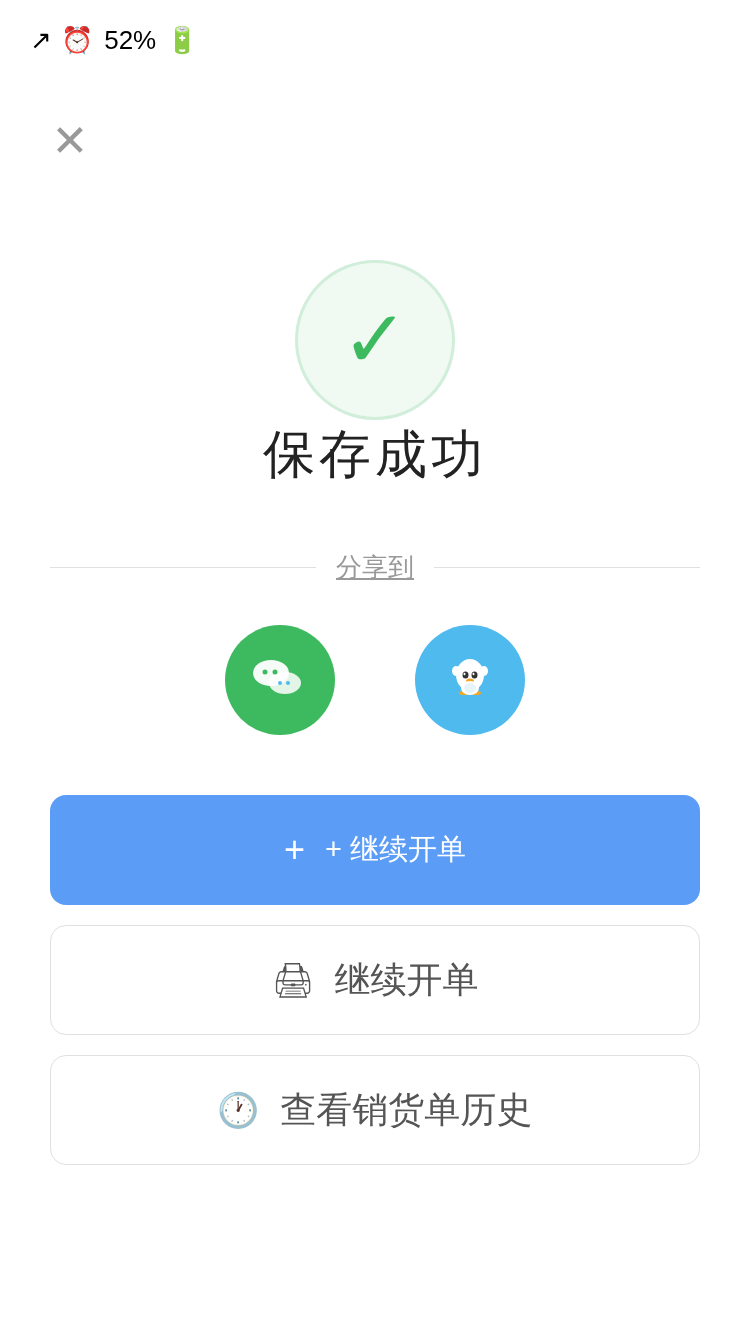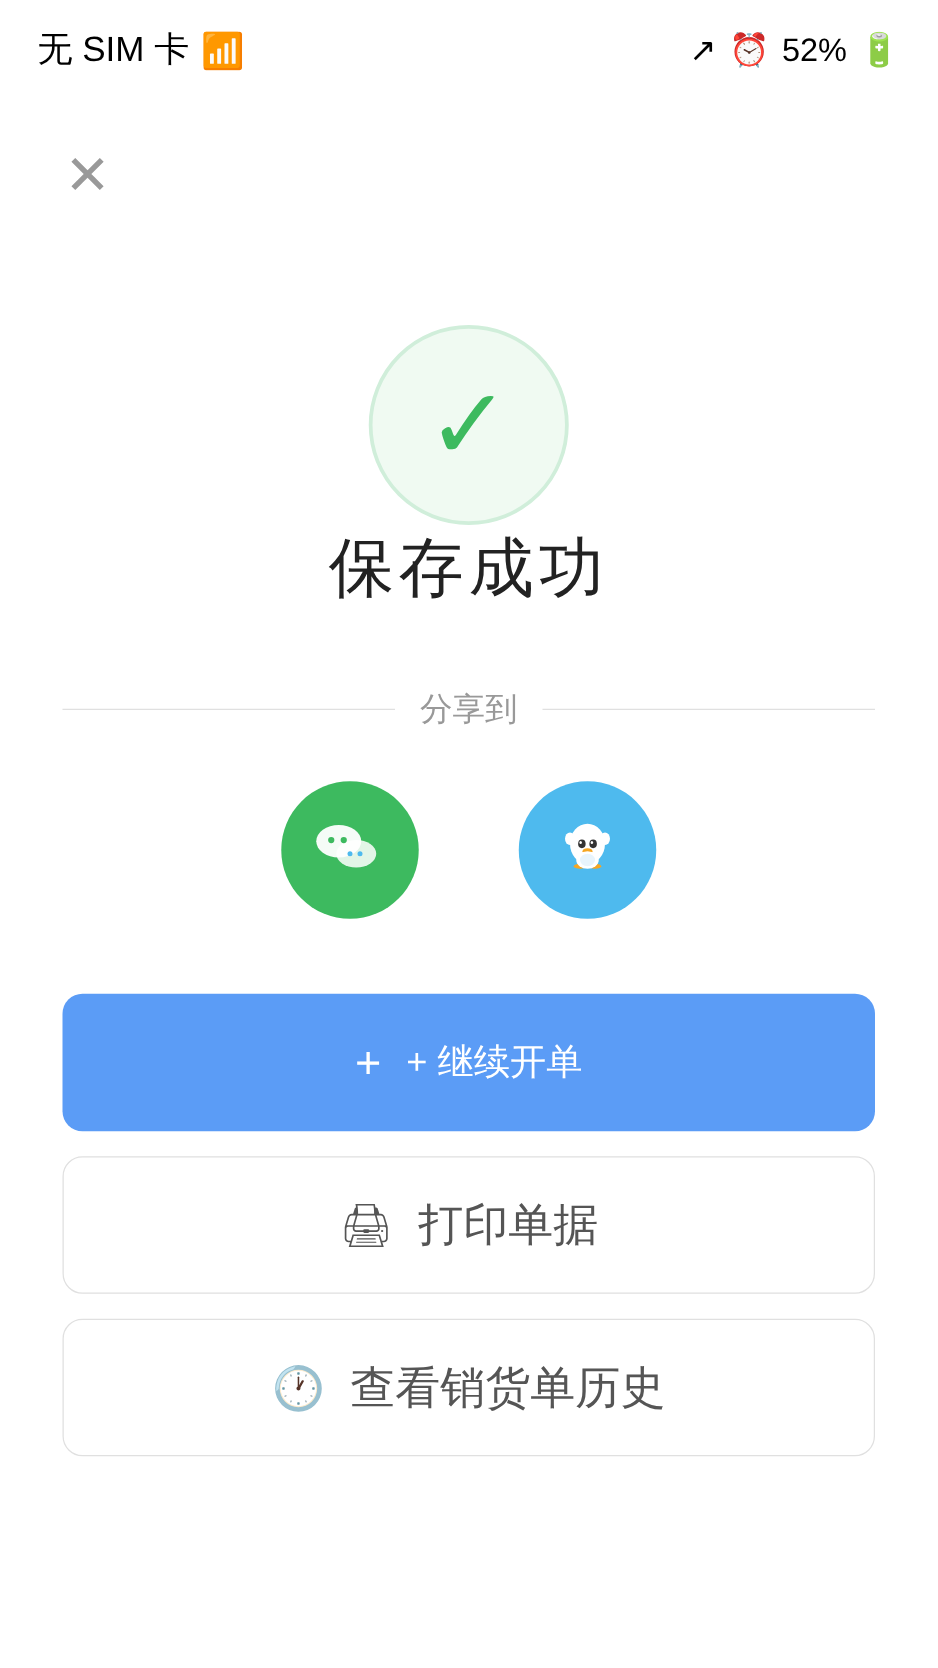--- a/index.html
+++ b/index.html
@@ -112,20 +112,21 @@
     }
     .divider-line {
       flex: 1;
       height: 1px;
       background: #e0e0e0;
     }
     .share-label {
       font-size: 26px;
       color: #999;
       white-space: nowrap;
+      text-decoration: underline;
     }
 
     
     .share-icons {
       display: flex;
       justify-content: center;
       gap: 80px;
       margin-bottom: 60px;
     }
     .share-icon-btn {
@@ -186,24 +187,20 @@
       cursor: pointer;
       font-size: 36px;
       color: #555;
       font-weight: 400;
     }
   </style>
 </head>
 <body>
 
 <div class="status-bar">
-  <div class="status-left">
-    <span>无 SIM 卡</span>
-    <span class="wifi-icon">📶</span>
-  </div>
   <div class="status-right">
     <span>↗</span>
     <span>⏰</span>
     <span>52%</span>
     <span>🔋</span>
   </div>
 </div>
 
 <div class="close-btn">
   <span class="close-x">✕</span>
@@ -270,21 +267,21 @@
 
   <div class="action-buttons">
 
     <button class="btn-primary">
       <span style="font-size:36px; font-weight:300;">+</span>
       <span style="font-size:29px;">+ 继续开单</span>
     </button>
 
     <button class="btn-secondary">
       <span style="font-size:34px;">🖨</span>
-      <span>打印单据</span>
+      <span>继续开单</span>
     </button>
 
     <button class="btn-secondary">
       <span style="font-size:34px;">🕐</span>
       <span>查看销货单历史</span>
     </button>
   </div>
 
 </div>
 

